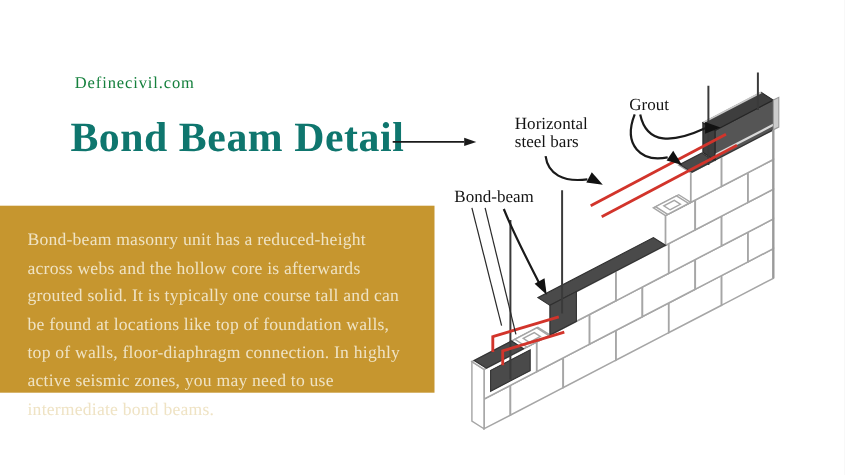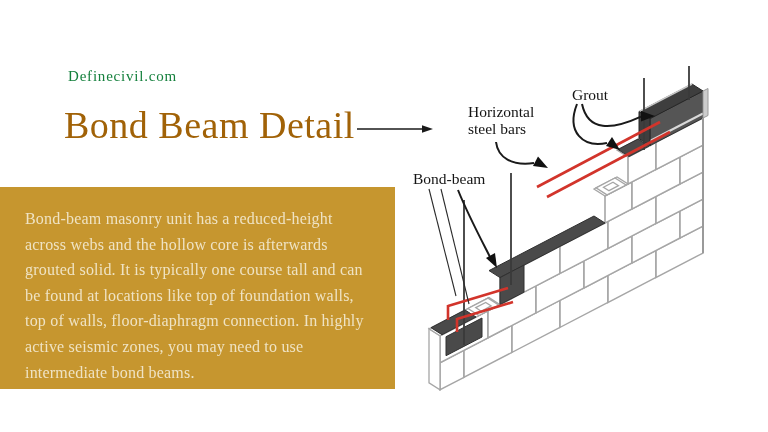--- a/index.html
+++ b/index.html
@@ -1,22 +1,22 @@
 <!DOCTYPE html>
 <html><head>
 <meta charset="utf-8">
 <style>
   html,body{margin:0;padding:0;background:#e9e9e9;font-family:"Liberation Sans",sans-serif;}
   .canvas{position:relative;width:768px;height:432px;background:#ffffff;overflow:hidden;margin:0 auto;}
   .site{position:absolute;left:68px;top:68px;font-family:"Liberation Serif",serif;
         font-size:15px;letter-spacing:.8px;color:#15803d;}
   .page-title{position:absolute;left:64px;top:103px;font-family:"Liberation Serif",serif;
-        font-size:38px;font-weight:400;letter-spacing:.5px;color:#a16207;white-space:nowrap;}
+        font-size:38px;font-weight:700;letter-spacing:.5px;color:#0f766e;white-space:nowrap;}
   .title-arrow{position:absolute;left:355px;top:122px;}
-  .infobox{position:absolute;left:0;top:187px;width:395px;height:202px;background:#c6962f;box-sizing:border-box;
+  .infobox{position:absolute;left:0;top:187px;width:395px;height:170px;background:#c6962f;box-sizing:border-box;
         padding:19px 24px 0 25px;}
   .infobox p{margin:0;font-family:"Liberation Serif",serif;font-size:16px;line-height:25.6px;
         color:#efe3c4;letter-spacing:.2px;}
   .diagram{position:absolute;left:400px;top:40px;}
   .dlabel{font-family:"Liberation Serif",serif;font-size:15.5px;fill:#141414;}
   .blk{fill:#ffffff;stroke:#a6a6a6;stroke-width:1.6;}
   .shelf{fill:#ffffff;stroke:#a6a6a6;stroke-width:1.3;}
   .dark{fill:#4a4a4a;stroke:#303030;stroke-width:1;}
   .darker{fill:#3e3e3e;stroke:#262626;stroke-width:1;}
   .rebar{stroke:#3a3a3a;stroke-width:1.8;fill:none;}

